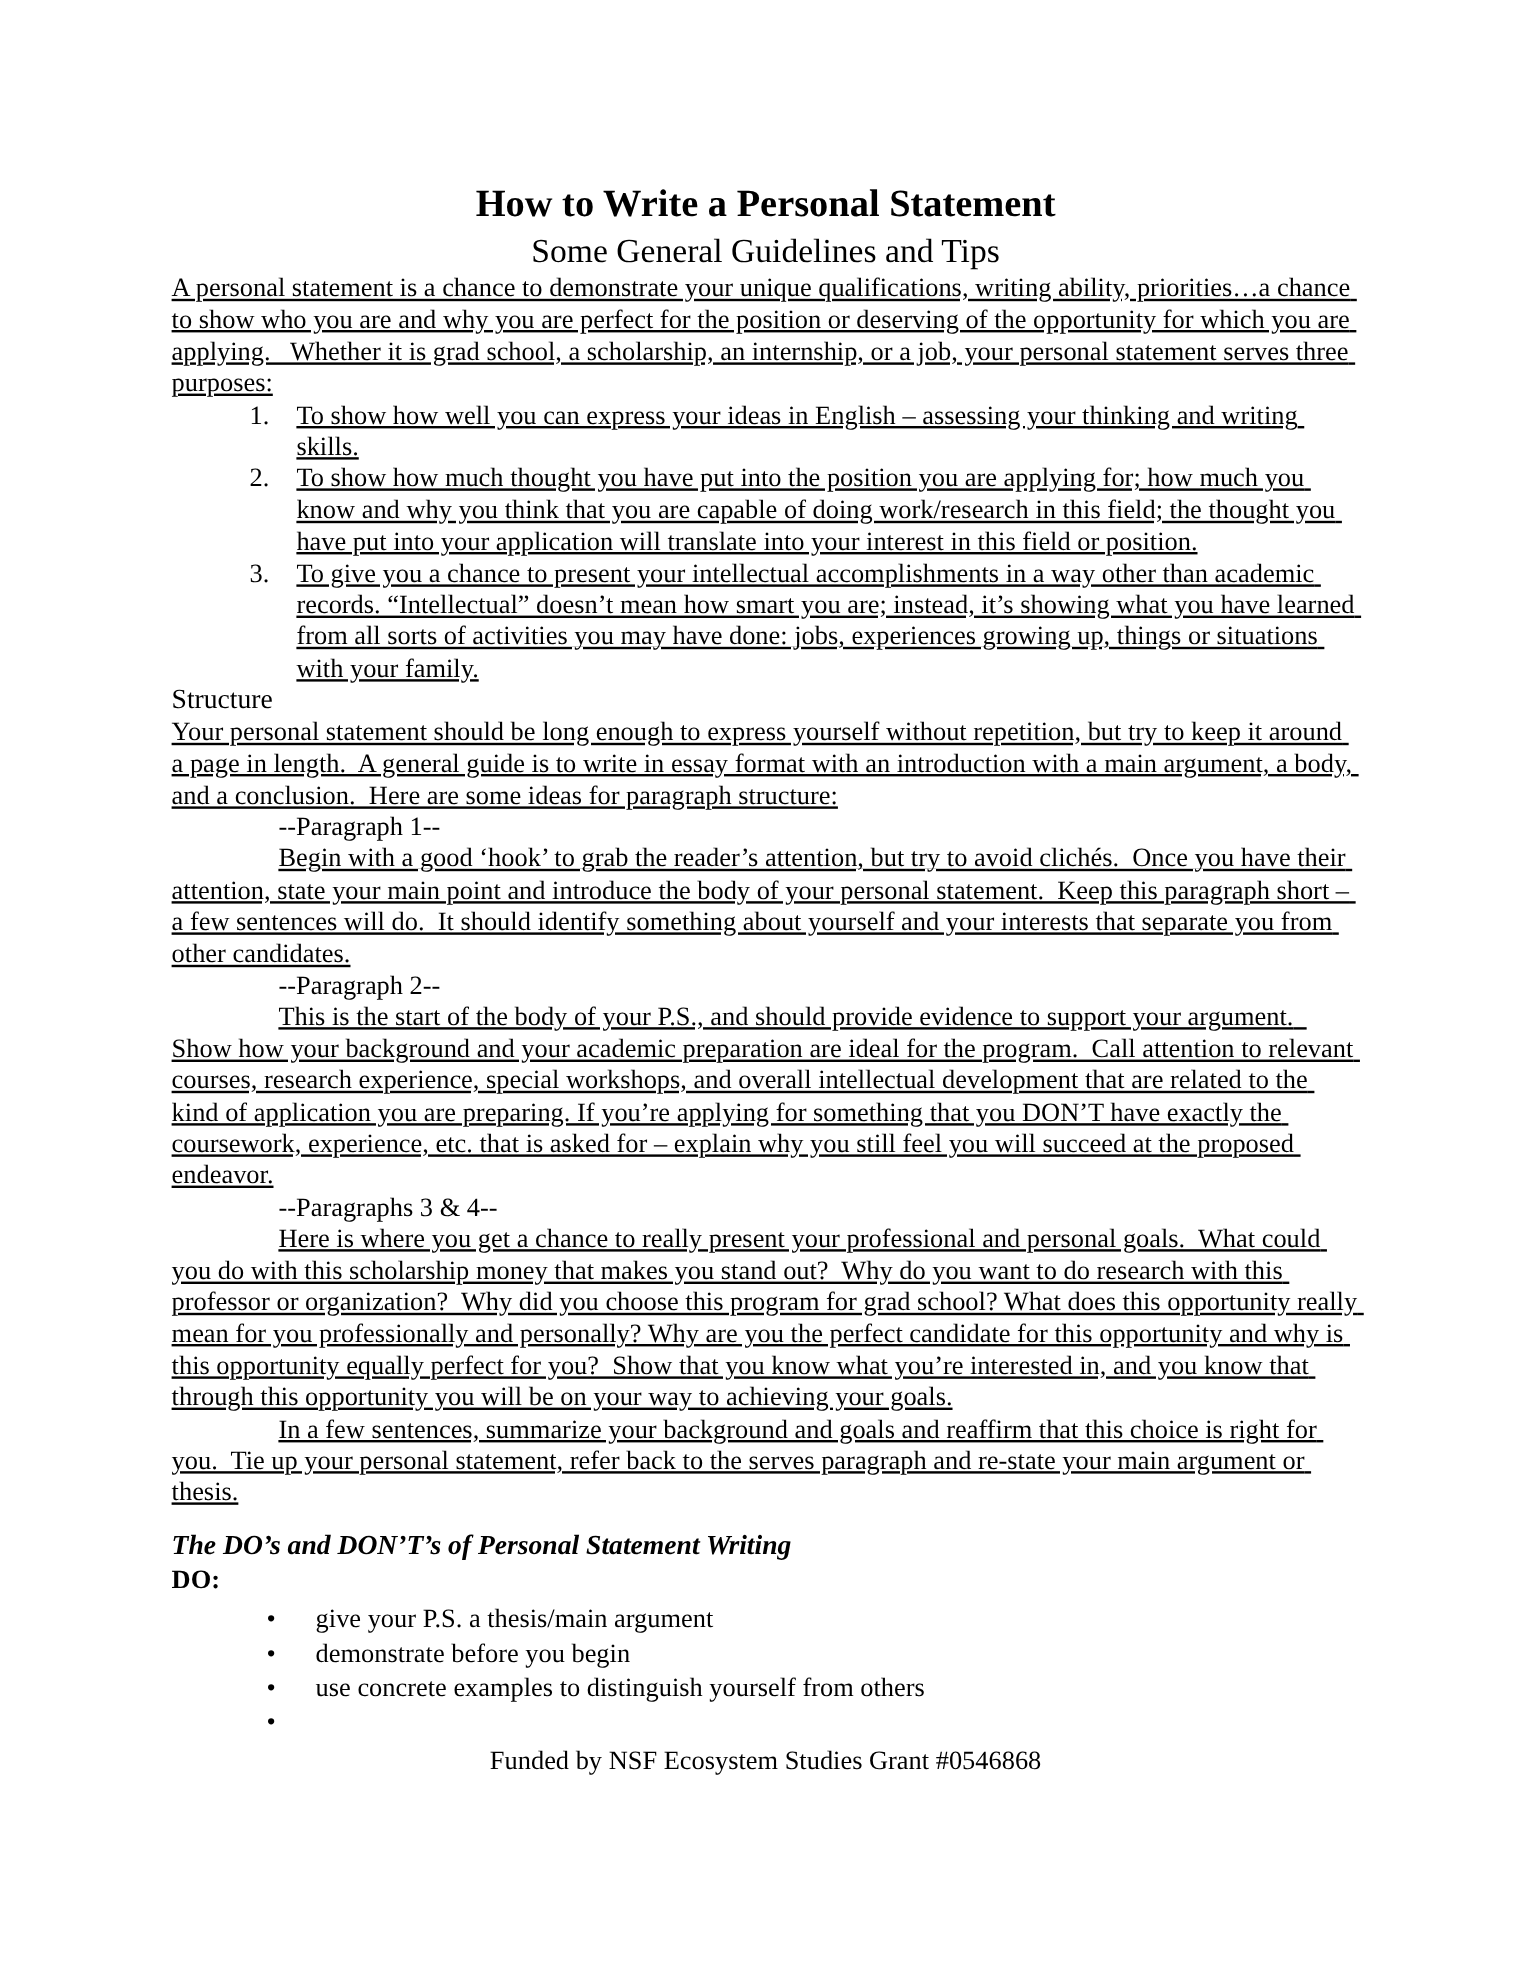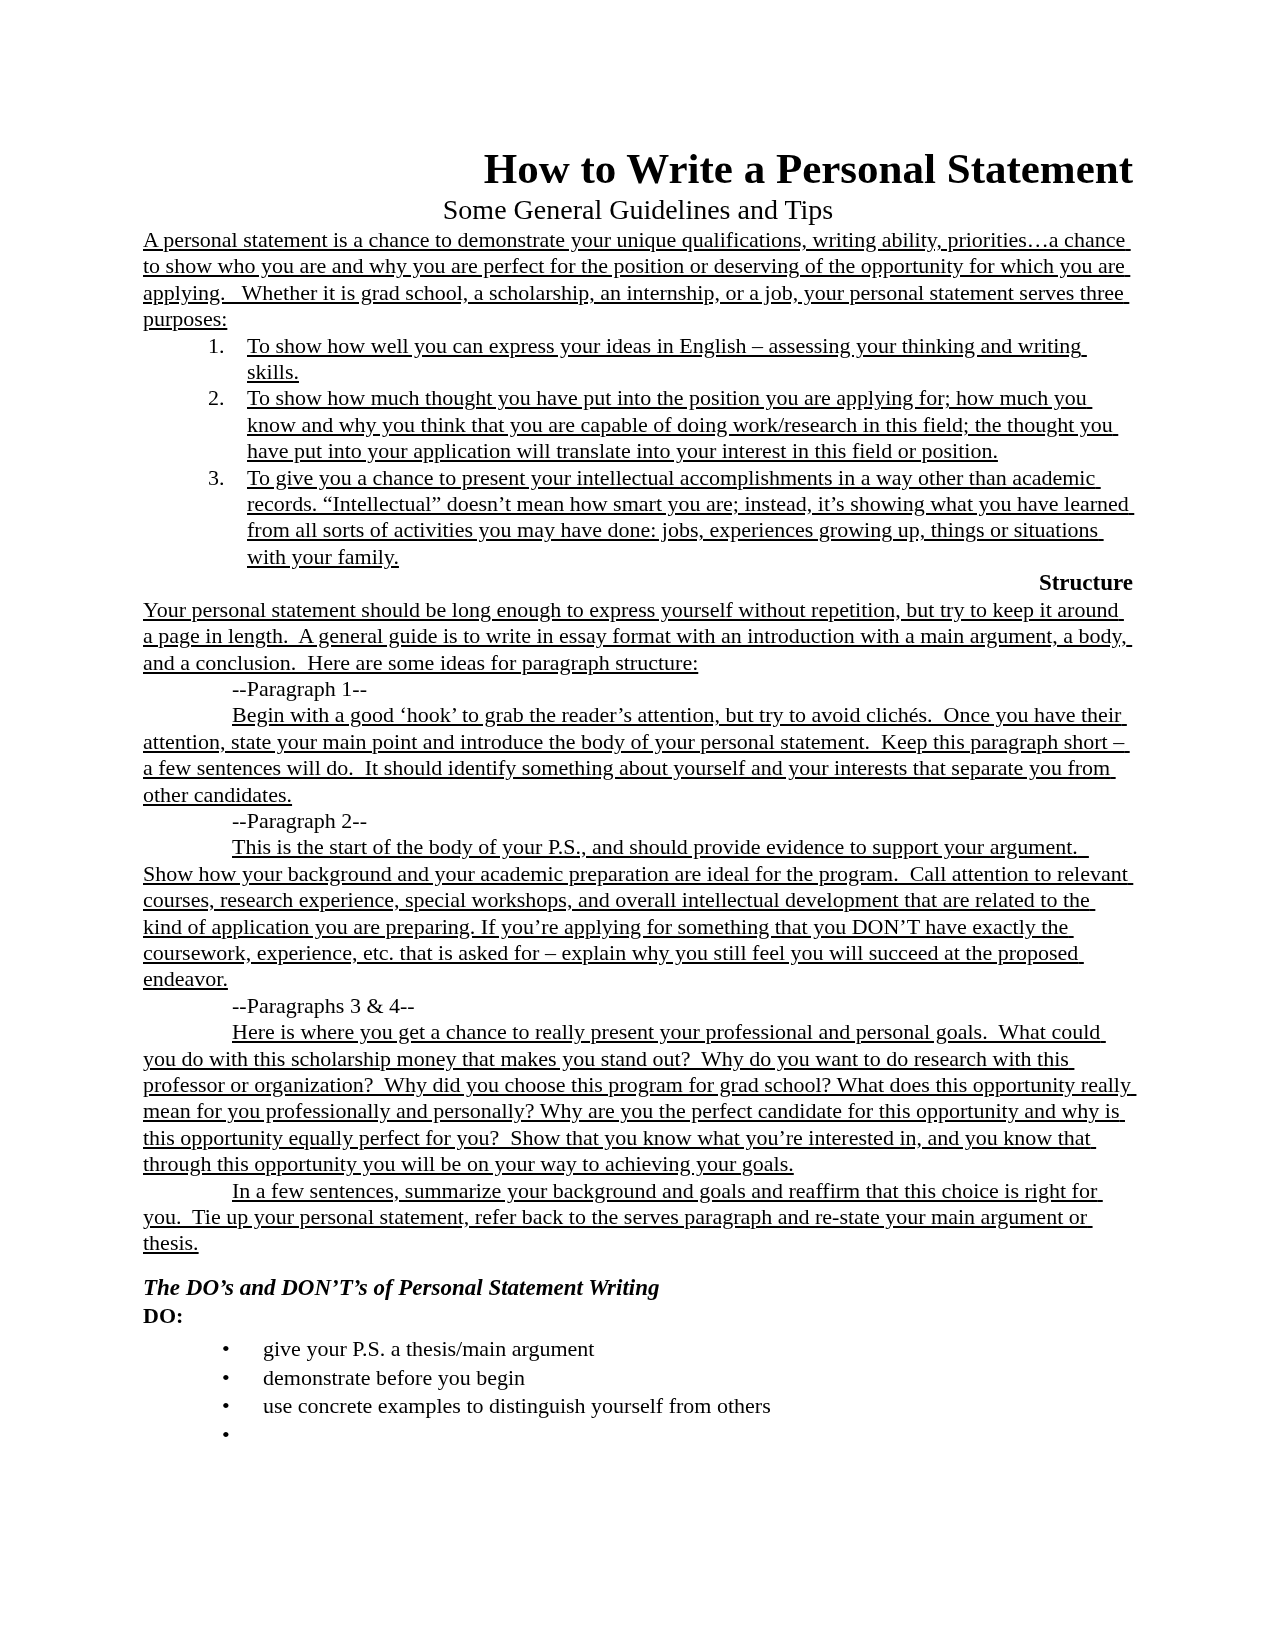--- a/index.html
+++ b/index.html
@@ -9,22 +9,22 @@
     height: 1650px;
     overflow: hidden;
     font-family: "Liberation Serif", serif;
     color: #000000;
     font-size: 22px;
     line-height: 26.4px;
   }
   .page { padding: 146px 142px 0 143px; }
 
   .title {
-    text-align: right;
-    font-size: 43px;
+    text-align: center;
+    font-size: 32px;
     line-height: 46px;
     font-weight: bold;
   }
   .subtitle {
     text-align: center;
     font-size: 28px;
     line-height: 35px;
     font-weight: normal;
   }
 
@@ -34,23 +34,22 @@
     position: relative;
     padding-left: 104px;
   }
   .numbered-item .num {
     position: absolute;
     left: 65px;
     top: 0;
   }
 
   .section-heading {
-    font-weight: bold;
+    font-weight: normal;
     font-size: 23px;
-    text-align: right;
   }
 
   .para-label { margin-left: 89px; }
   .para-text { text-indent: 89px; }
 
   .dd-heading {
     margin-top: 16px;
     font-weight: bold;
     font-style: italic;
     font-size: 23px;
@@ -133,14 +132,15 @@
     </div>
     <div class="bullet-item">
       <span class="bullet">•</span>
       <span>use concrete examples to distinguish yourself from others</span>
     </div>
     <div class="bullet-item">
       <span class="bullet">•</span>
     </div>
   </div>
 
+  <div class="footer">Funded by NSF Ecosystem Studies Grant #0546868</div>
 
 </div>
 
 </body></html>

